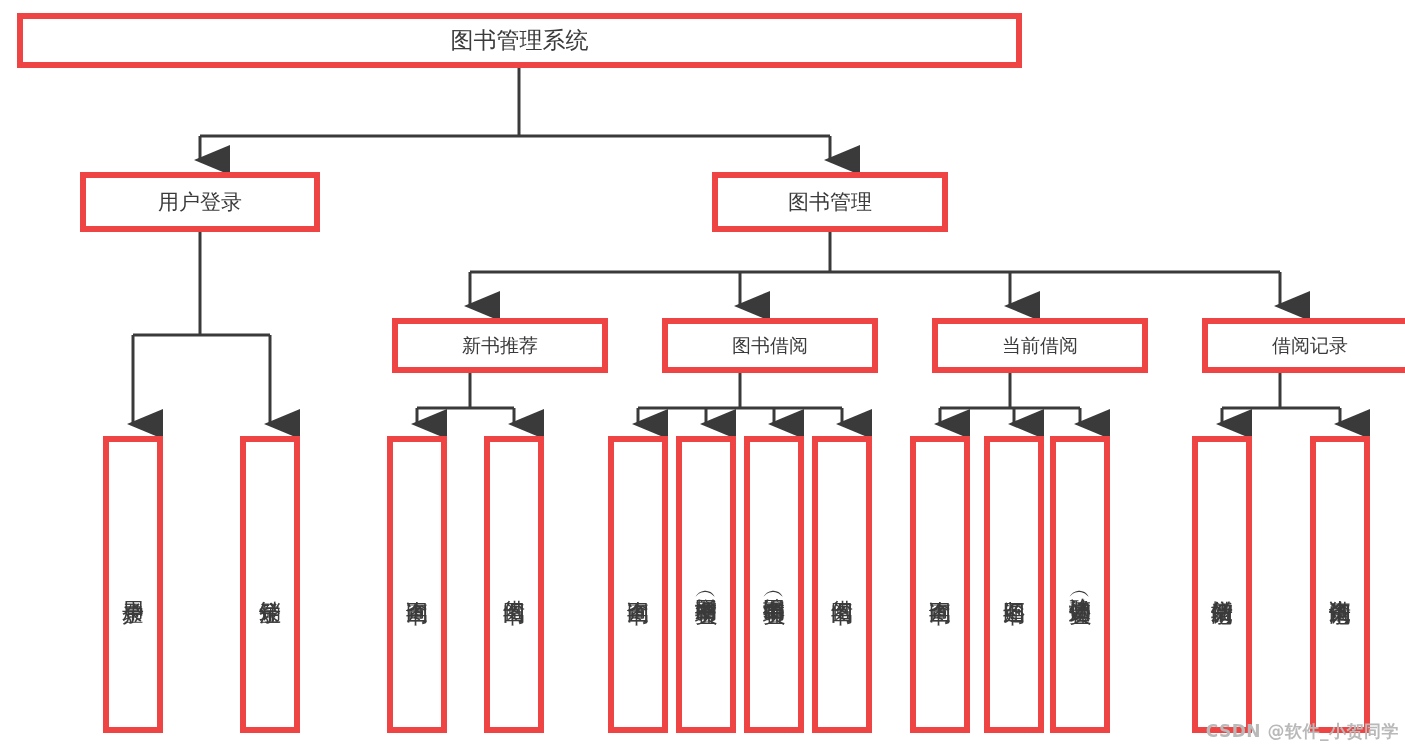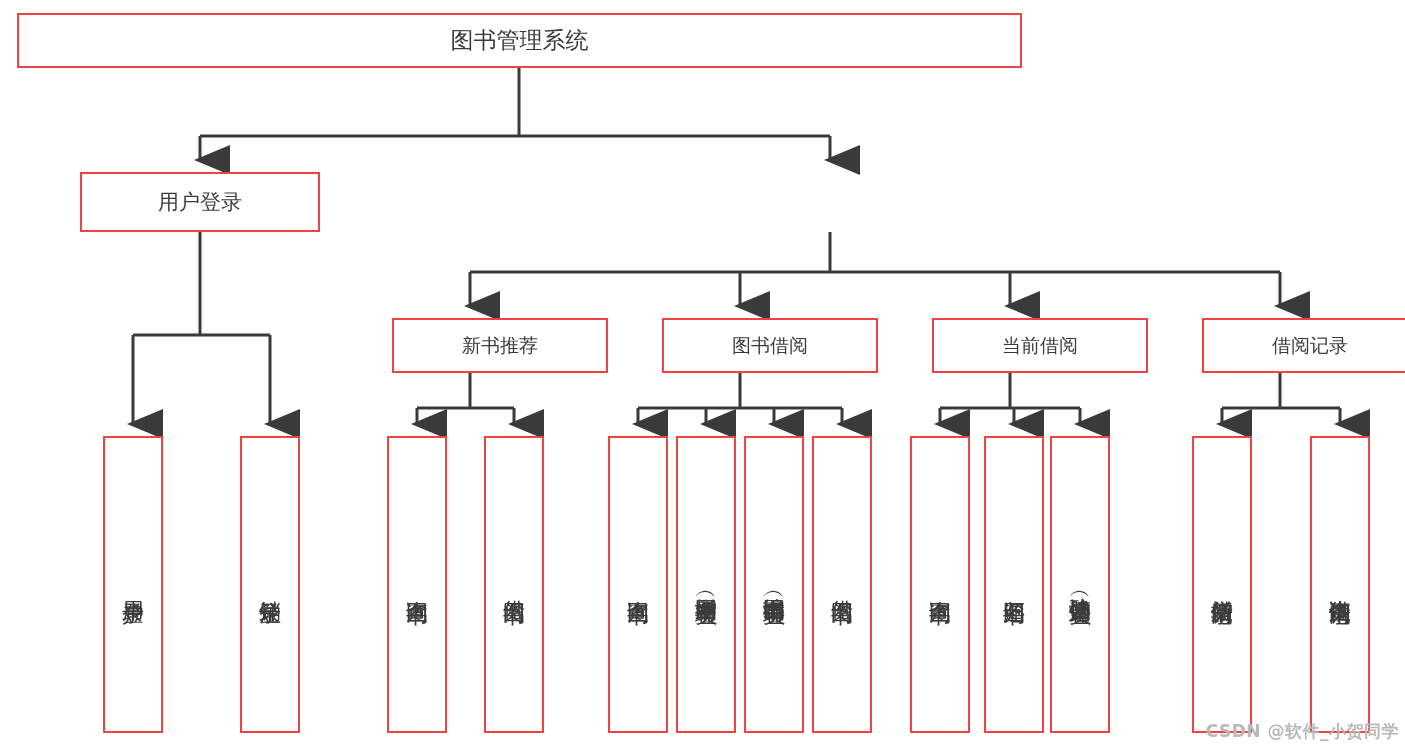--- a/index.html
+++ b/index.html
@@ -23,21 +23,21 @@
     position: absolute;
     left: 0;
     top: 0;
     width: 1405px;
     height: 747px;
     pointer-events: none;
   }
   .node {
     position: absolute;
     box-sizing: border-box;
-    border: 2px solid #ef4444;
+    border: 6px solid #ef4444;
     background: #ffffff;
     display: flex;
     align-items: center;
     justify-content: center;
     text-align: center;
     z-index: 2;
   }
   .node.root {
     font-size: 23px;
   }
@@ -132,20 +132,23 @@
     </g>
   </svg>
 
   <div class="node root" id="node-root" style="left: 17px; top: 13px; width: 1005px; height: 55px;">
     <span class="label">图书管理系统</span>
   </div>
 
   <div class="node level1" id="node-user-login" style="left: 80px; top: 172px; width: 240px; height: 60px;">
     <span class="label">用户登录</span>
   </div>
+  <div class="node level1" id="node-book-manage" style="left: 712px; top: 172px; width: 236px; height: 60px;">
+    <span class="label">图书管理</span>
+  </div>
 
   <div class="node level2" id="node-new-book-recommend" style="left: 362px; top: 318px; width: 216px; height: 55px;">
     <span class="label">新书推荐</span>
   </div>
   <div class="node level2" id="node-book-borrow" style="left: 632px; top: 318px; width: 216px; height: 55px; font-family: Liberation Mono, monospace;">
     <span class="label">图书借阅</span>
   </div>
   <div class="node level2" id="node-current-borrow" style="left: 902px; top: 318px; width: 216px; height: 55px;">
     <span class="label">当前借阅</span>
   </div>

